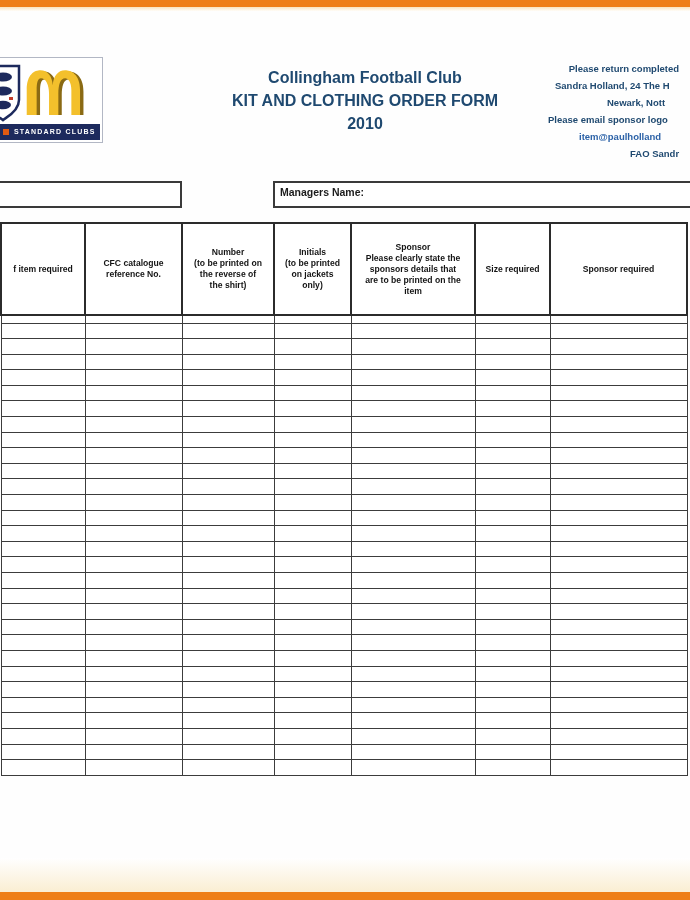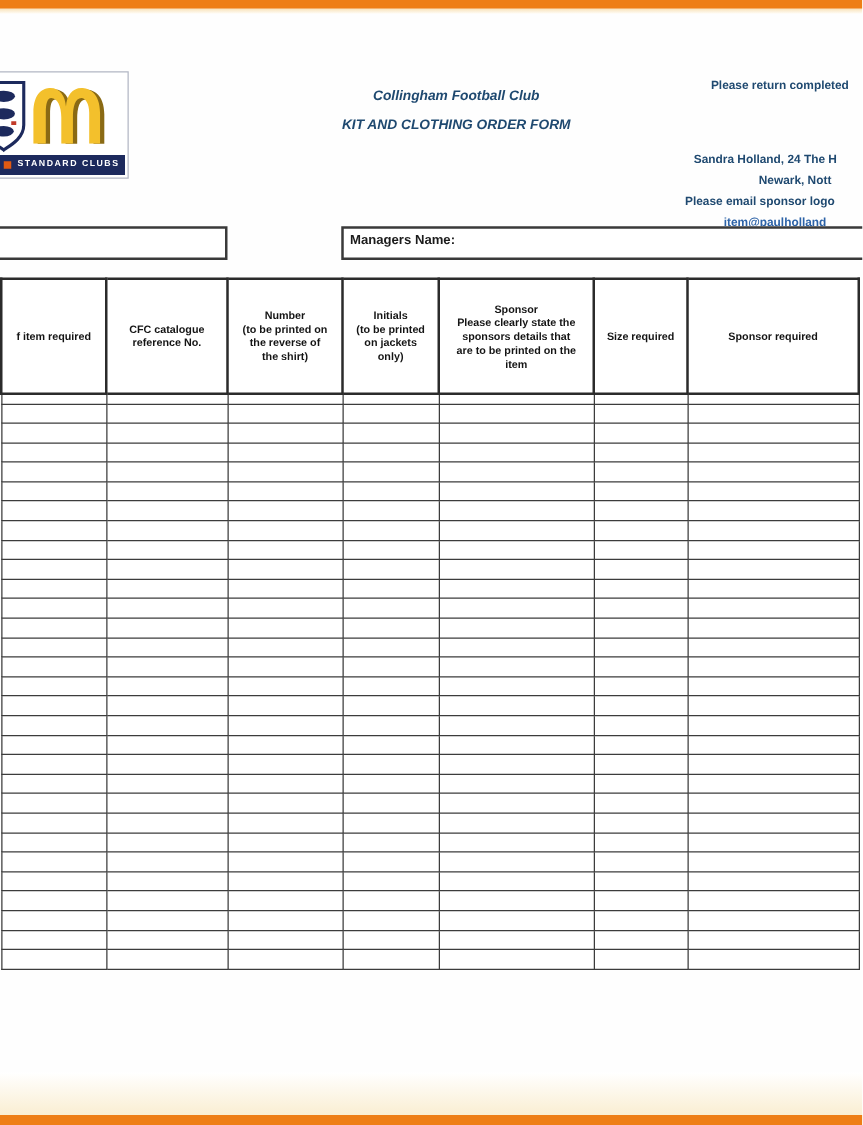--- a/index.html
+++ b/index.html
@@ -16,27 +16,27 @@
   .logo-box{position:absolute;left:-18px;top:57px;width:119px;height:84px;background:#fff;
             border:1px solid #b2b7c4;}
   .crest{position:absolute;left:2px;top:6px;}
   .arches{position:absolute;left:40px;top:11px;}
   .logo-strip{position:absolute;left:2px;right:2px;bottom:2px;height:16px;background:#1d2a5d;}
   .logo-strip .mark{position:absolute;left:18px;top:5px;width:6px;height:6px;background:#e05a12;}
   .logo-strip .strip-text{position:absolute;left:29px;top:4px;color:#ffffff;font-weight:bold;
             font-size:7px;letter-spacing:1.2px;white-space:nowrap;}
   
   .title{position:absolute;left:210px;top:66px;width:310px;text-align:center;color:#1f4970;
-         font-weight:bold;font-size:11px;line-height:23px;font-style:italic;}
+         font-weight:bold;font-size:16px;line-height:23px;}
   
   .return-note{position:absolute;left:545px;top:60px;color:#1f4970;font-weight:bold;
                font-size:9.5px;line-height:17px;}
   .return-note div{white-space:nowrap;}
   .return-note div:nth-child(1){padding-left:18px;text-align:right;}
-  .return-note div:nth-child(2){padding-left:10px;margin-top:42px;}
+  .return-note div:nth-child(2){padding-left:10px;}
   .return-note div:nth-child(3){padding-left:62px;}
   .return-note div:nth-child(4){padding-left:3px;}
   .return-note div:nth-child(5){padding-left:34px;color:#2c62a7;}
   .return-note div:nth-child(6){padding-left:85px;}
   
   .entry-box{position:absolute;top:181px;height:27px;border:2px solid #3a3a3a;background:#fff;
              box-sizing:border-box;}
   .team-box{left:-2px;width:184px;}
   .managers-box{left:273px;width:432px;}
   .managers-box .label{position:absolute;left:5px;top:3px;font-weight:bold;font-size:10.5px;
@@ -75,20 +75,21 @@
     </svg>
     <div class="logo-strip">
       <span class="mark"></span>
       <span class="strip-text">STANDARD CLUBS</span>
     </div>
   </div>
 
   <div class="title">
     <div>Collingham Football Club</div>
     <div>KIT AND CLOTHING ORDER FORM</div>
+    <div>2010</div>
   </div>
 
   <div class="return-note">
     <div>Please return completed</div>
     <div>Sandra Holland, 24 The H</div>
     <div>Newark, Nott</div>
     <div>Please email sponsor logo</div>
     <div>item@paulholland</div>
     <div>FAO Sandr</div>
   </div>

